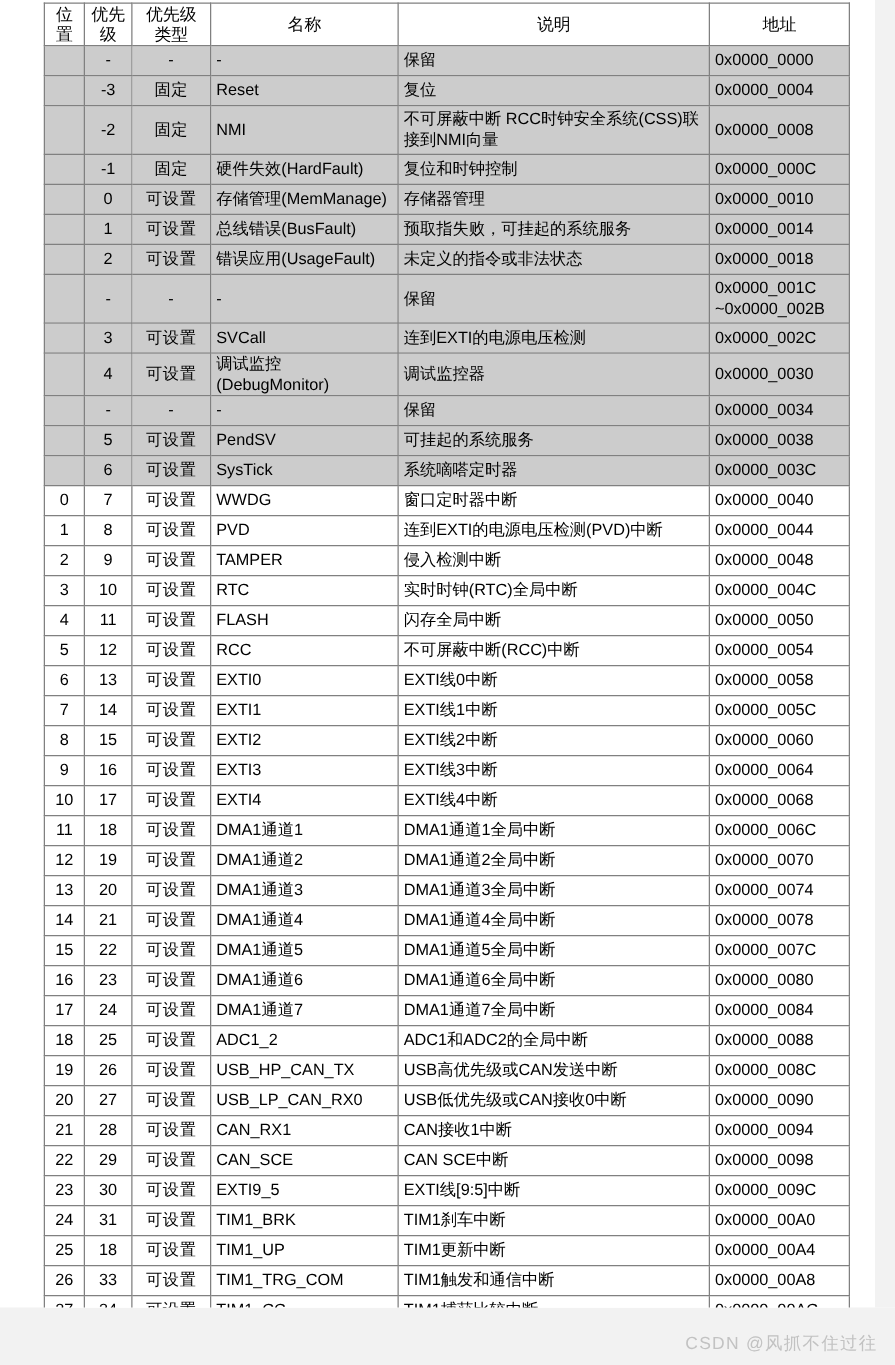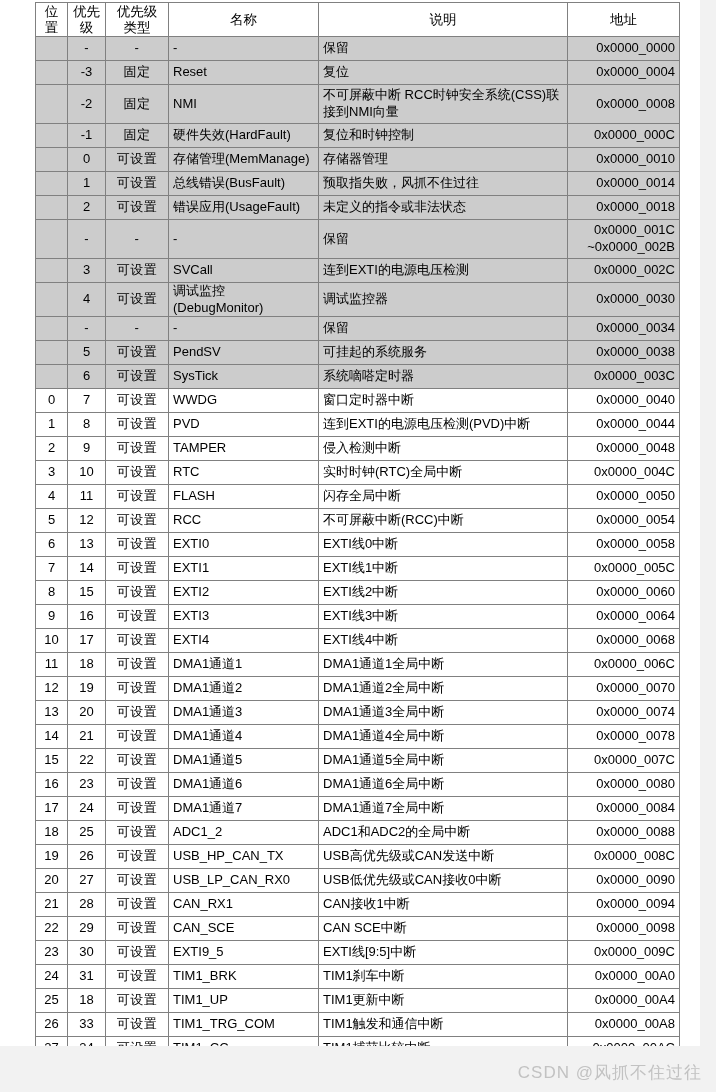--- a/index.html
+++ b/index.html
@@ -84,21 +84,21 @@
   }
 
   
   .cell-pos, .cell-pri, .cell-type {
     text-align: center;
   }
   .cell-name, .cell-desc {
     text-align: left;
   }
   .cell-addr {
-    text-align: right;
+    text-align: left;
     white-space: pre-line;
   }
   .cell-type {
     letter-spacing: 0.5px;
   }
 
   tr.row-shaded td { background: #cccccc; }
   tr.row-plain  td { background: #ffffff; }
 
   tr.r-normal td { height: 24px; }
@@ -112,21 +112,21 @@
     width: 716px;
     height: 1046px;
     overflow: hidden;
   }
 
   
   #watermark {
     position: absolute;
     right: 14px;
     bottom: 8px;
-    font-size: 17px;
+    font-size: 14px;
     color: #c2c2c2;
     letter-spacing: 1px;
     white-space: nowrap;
     font-family: "Liberation Sans", "DejaVu Sans", sans-serif;
   }
 </style>
 </head>
 <body>
 
 <div id="page-sheet"></div>
@@ -208,21 +208,21 @@
           <td class="cell-type">可设置</td>
           <td class="cell-name">存储管理(MemManage)</td>
           <td class="cell-desc">存储器管理</td>
           <td class="cell-addr">0x0000_0010</td>
         </tr>
         <tr class="row-shaded r-normal">
           <td class="cell-pos"></td>
           <td class="cell-pri">1</td>
           <td class="cell-type">可设置</td>
           <td class="cell-name">总线错误(BusFault)</td>
-          <td class="cell-desc">预取指失败，风抓不住过往</td>
+          <td class="cell-desc">预取指失败，可挂起的系统服务</td>
           <td class="cell-addr">0x0000_0014</td>
         </tr>
         <tr class="row-shaded r-normal">
           <td class="cell-pos"></td>
           <td class="cell-pri">2</td>
           <td class="cell-type">可设置</td>
           <td class="cell-name">错误应用(UsageFault)</td>
           <td class="cell-desc">未定义的指令或非法状态</td>
           <td class="cell-addr">0x0000_0018</td>
         </tr>

